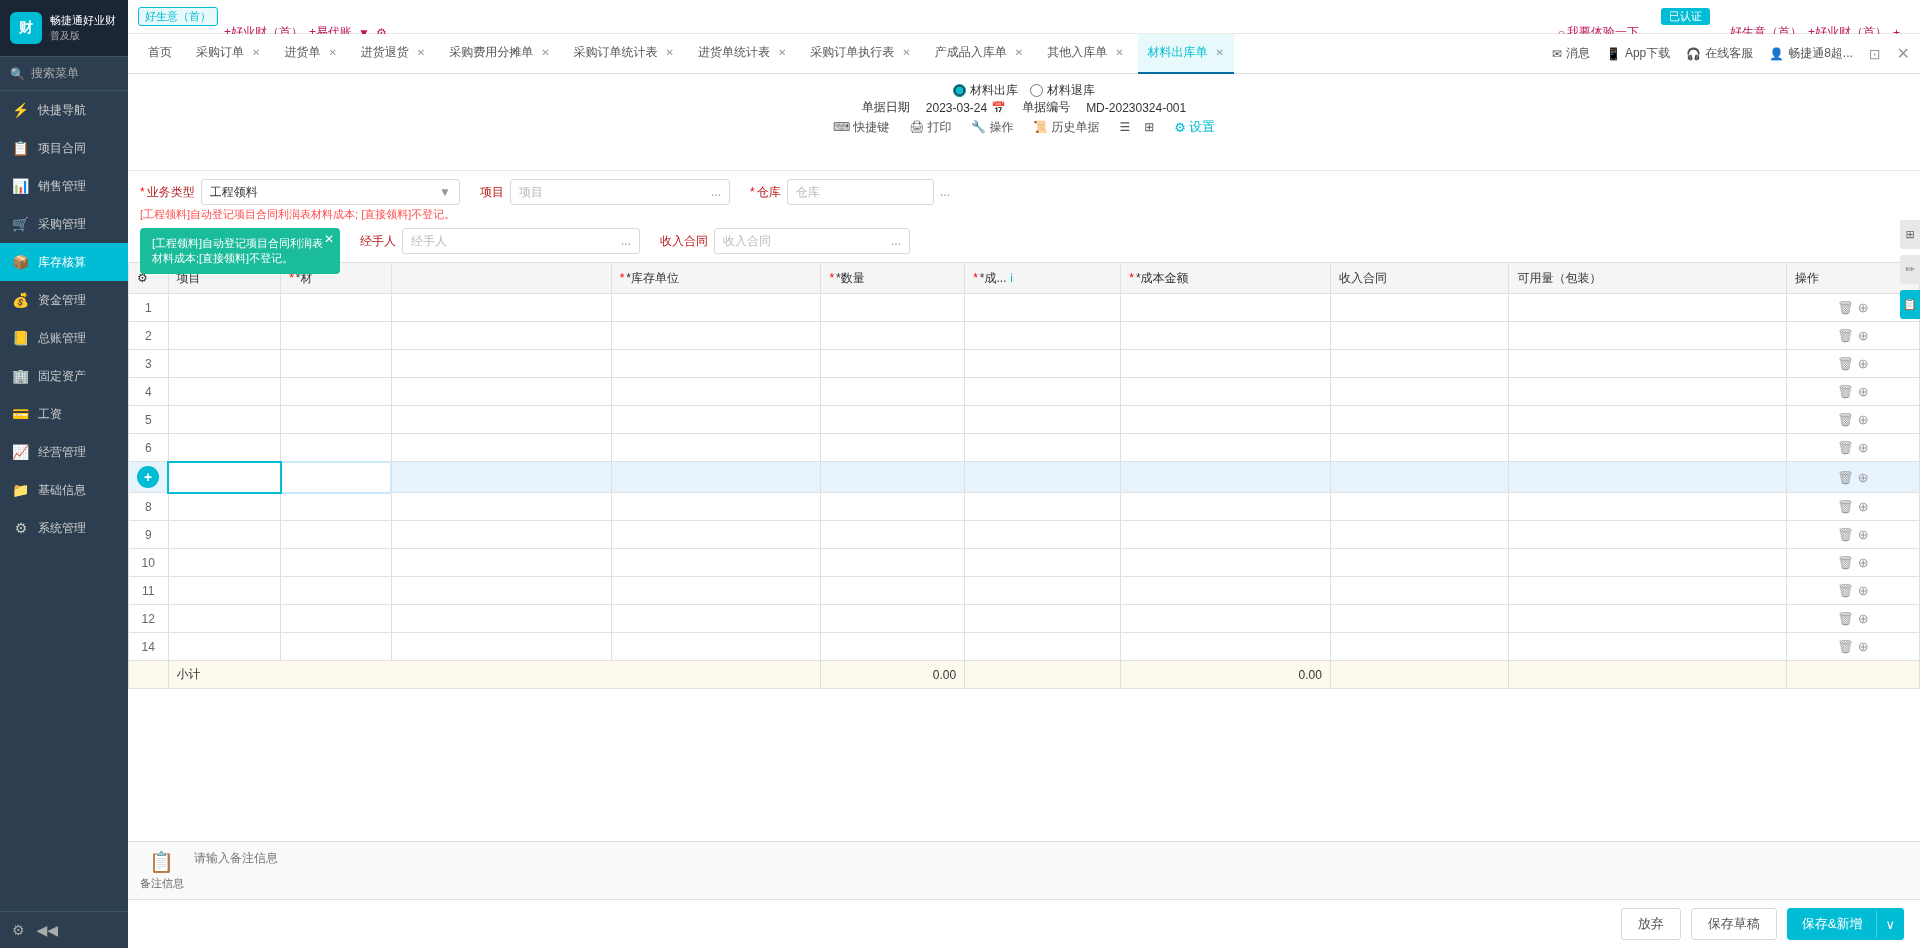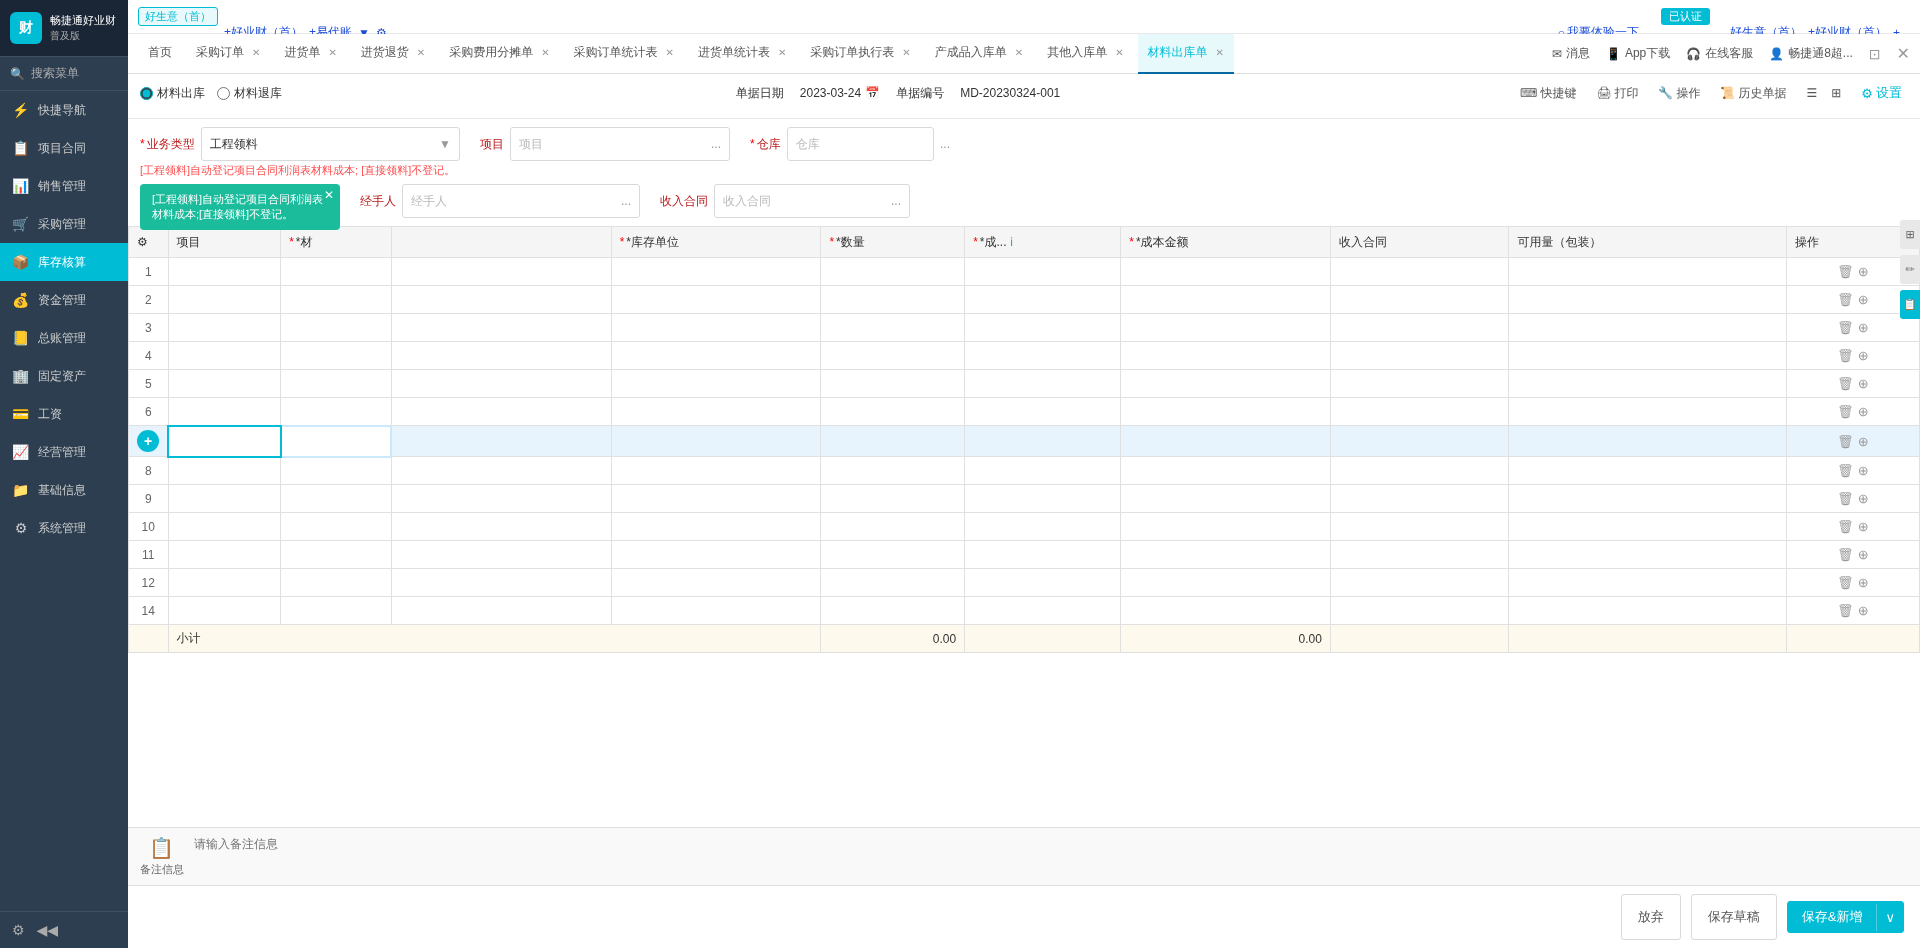--- a/index.html
+++ b/index.html
@@ -29,44 +29,44 @@
     .topnav-tab.active { color: #00bcd4; border-bottom: 2px solid #0369a1; background: #e8f9fb; }
     .topnav-tab .close-x { font-size: 10px; color: #999; margin-left: 4px; }
     .topnav-right { display: flex; align-items: center; gap: 16px; font-size: 12px; color: #555; flex-shrink: 0; }
     .topnav-right-item { display: flex; align-items: center; gap: 4px; cursor: pointer; }
     .close-window { font-size: 16px; cursor: pointer; color: #999; }
     .minimize-icon { font-size: 14px; cursor: pointer; color: #999; }
 
     
     .header-bar { background: #fff; border-bottom: 1px solid #e8e8e8; display: flex; align-items: center; padding: 4px 10px; gap: 6px; height: 34px; flex-shrink: 0; }
     .header-tag { background: #e8f9fb; color: #00bcd4; border: 1px solid #00bcd4; border-radius: 3px; padding: 1px 6px; font-size: 11px; cursor: pointer; }
-    .header-menu-item { color: #1d4ed8; font-size: 12px; cursor: pointer; display: flex; align-items: center; gap: 2px; margin-top: 32px; }
+    .header-menu-item { color: #be185d; font-size: 12px; cursor: pointer; display: flex; align-items: center; gap: 2px; margin-top: 32px; }
     .header-certified { background: #00bcd4; color: white; border-radius: 3px; padding: 1px 8px; font-size: 11px; }
 
     
     .page-body { flex: 1; background: #fff; display: flex; flex-direction: column; overflow: hidden; }
 
     
     .form-header { padding: 8px 12px; border-bottom: 1px solid #e8e8e8; background: #fff; flex-shrink: 0; }
-    .form-title-row { display: flex; align-items: center; justify-content: space-between; margin-bottom: 6px; }
+    .form-title-row { display: flex; align-items: center; justify-content: space-between; margin-bottom: 24px; flex-direction: column; }
     .form-radio-group { display: flex; align-items: center; gap: 12px; }
     .form-radio { display: flex; align-items: center; gap: 4px; cursor: pointer; font-size: 12px; }
     .form-radio input { accent-color: #00bcd4; }
     .form-meta { display: flex; align-items: center; gap: 16px; font-size: 12px; }
     .form-meta-value { color: #333; font-weight: 500; display: flex; align-items: center; gap: 4px; }
     .form-toolbar { display: flex; align-items: center; gap: 8px; font-size: 12px; color: #555; }
     .form-toolbar-btn { display: flex; align-items: center; gap: 3px; cursor: pointer; padding: 2px 6px; border-radius: 3px; }
 
     
     .form-fields { padding: 8px 12px; background: #fff; flex-shrink: 0; }
     .form-fields-row { display: flex; align-items: flex-start; gap: 20px; margin-bottom: 6px; flex-wrap: wrap; }
     .form-field { display: flex; align-items: center; gap: 6px; min-width: 280px; }
     .form-field-label { color: #b91c1c; font-size: 12px; white-space: nowrap; }
     .form-field-label.required::before { content: '*'; color: #f00; margin-right: 2px; }
-    .form-field-input { flex: 1; border: 1px solid #d9d9d9; border-radius: 3px; padding: 3px 8px; font-size: 12px; min-width: 160px; height: 34px; display: flex; align-items: center; cursor: pointer; background: white; }
+    .form-field-input { flex: 1; border: 1px solid #d9d9d9; border-radius: 3px; padding: 3px 8px; font-size: 12px; min-width: 160px; height: 26px; display: flex; align-items: center; cursor: pointer; background: white; }
     .form-field-input-select { display: flex; align-items: center; justify-content: space-between; }
     .warning-text { color: #ff4d4f; font-size: 11px; margin-top: 2px; }
     .tooltip-box { background: #1abc9c; color: white; padding: 8px 12px; border-radius: 4px; font-size: 11px; max-width: 200px; position: relative; z-index: 100; }
     .tooltip-box .close-btn { position: absolute; top: 4px; right: 6px; cursor: pointer; font-size: 12px; }
 
     
     .table-section { flex: 1; overflow: hidden; display: flex; flex-direction: column; }
     .table-container { flex: 1; overflow: auto; }
     table { width: 100%; border-collapse: collapse; font-size: 12px; }
     table thead { background: #f5f5f5; position: sticky; top: 0; z-index: 10; }
@@ -84,21 +84,21 @@
 
     
     .form-footer { padding: 8px 12px; background: #f9f9f9; border-top: 1px solid #e0e0e0; flex-shrink: 0; }
     .notes-area { display: flex; align-items: flex-start; gap: 10px; }
     .notes-icon { color: #00bcd4; font-size: 20px; display: flex; flex-direction: column; align-items: center; }
     .notes-label { font-size: 11px; color: #666; margin-top: 2px; }
     .notes-input { flex: 1; border: none; background: transparent; font-size: 12px; color: #a21caf; outline: none; resize: none; width: 100%; }
 
     
     .bottom-bar { padding: 8px 16px; background: #fff; border-top: 1px solid #e0e0e0; display: flex; align-items: center; justify-content: flex-end; gap: 10px; flex-shrink: 0; }
-    .btn { padding: 13px 16px; border-radius: 3px; font-size: 13px; cursor: pointer; border: 1px solid #d9d9d9; }
+    .btn { padding: 6px 16px; border-radius: 3px; font-size: 13px; cursor: pointer; border: 1px solid #d9d9d9; }
     .btn-default { background: #fff; color: #555; }
     .btn-split { background: #00bcd4; color: white; border-color: #00bcd4; display: flex; align-items: center; gap: 0; padding: 0; overflow: hidden; }
     .btn-split-main { padding: 6px 14px; }
     .btn-split-arrow { padding: 6px 8px; border-left: 1px solid rgba(255,255,255,0.3); }
 
     .settings-icon { color: #00bcd4; font-size: 13px; cursor: pointer; }
   </style>
 </head>
 <body>
 

